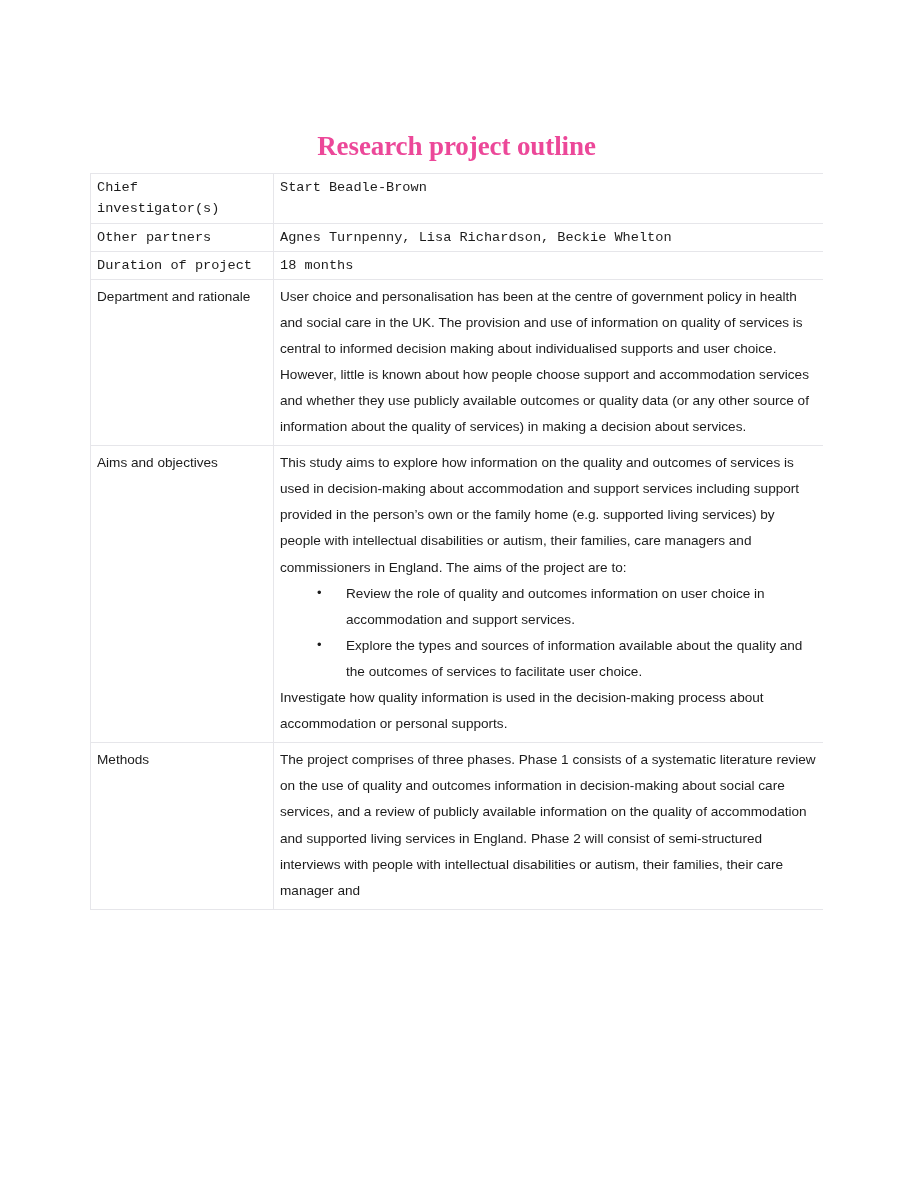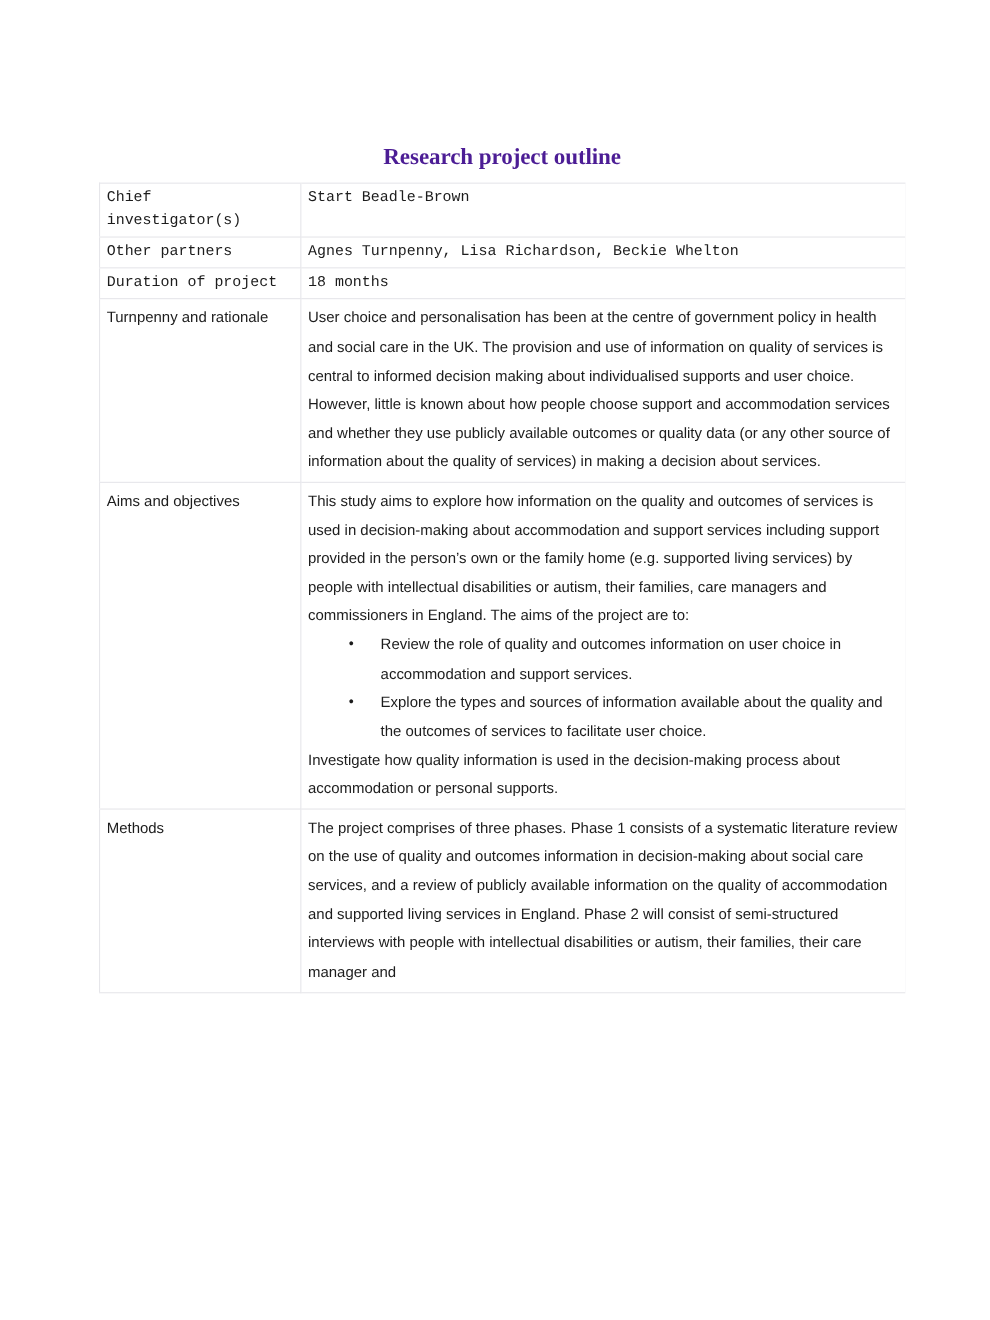--- a/index.html
+++ b/index.html
@@ -26,23 +26,23 @@
     left: 90px;
     top: 130px;
     width: 733px;
     height: 957px;
     overflow: hidden;
   }
   .doc-title {
     text-align: center;
     font-family: "Liberation Serif", serif;
     font-weight: bold;
-    font-size: 21px;
+    font-size: 27px;
     letter-spacing: -0.1px;
-    color: #4c1d95;
+    color: #ec4899;
     margin: 0 0 11px 0;
     padding: 0;
     line-height: 1.2;
   }
   table.outline {
     border-collapse: collapse;
     width: 733px;
     table-layout: fixed;
     border-top: 1px solid #e6e6ea;
     border-left: 1px solid #e6e6ea;
@@ -135,21 +135,21 @@
         </tr>
 
 
         <tr class="compact">
           <td class="label">Duration of project</td>
           <td class="value">18 months</td>
         </tr>
 
 
         <tr>
-          <td class="label">Turnpenny and rationale</td>
+          <td class="label">Department and rationale</td>
           <td class="value">
             <p class="para">User choice and personalisation has been at the centre of government policy in health and social care in the UK. The provision and use of information on quality of services is central to informed decision making about individualised supports and user choice. However, little is known about how people choose support and accommodation services and whether they use publicly available outcomes or quality data (or any other source of information about the quality of services) in making a decision about services.</p>
           </td>
         </tr>
 
         <tr>
           <td class="label">Aims and objectives</td>
           <td class="value">
             <p class="para">This study aims to explore how information on the quality and outcomes of services is used in decision-making about accommodation and support services including support provided in the person’s own or the family home (e.g. supported living services) by people with intellectual disabilities or autism, their families, care managers and commissioners in England. The aims of the project are to:</p>
             <ul class="aims">

